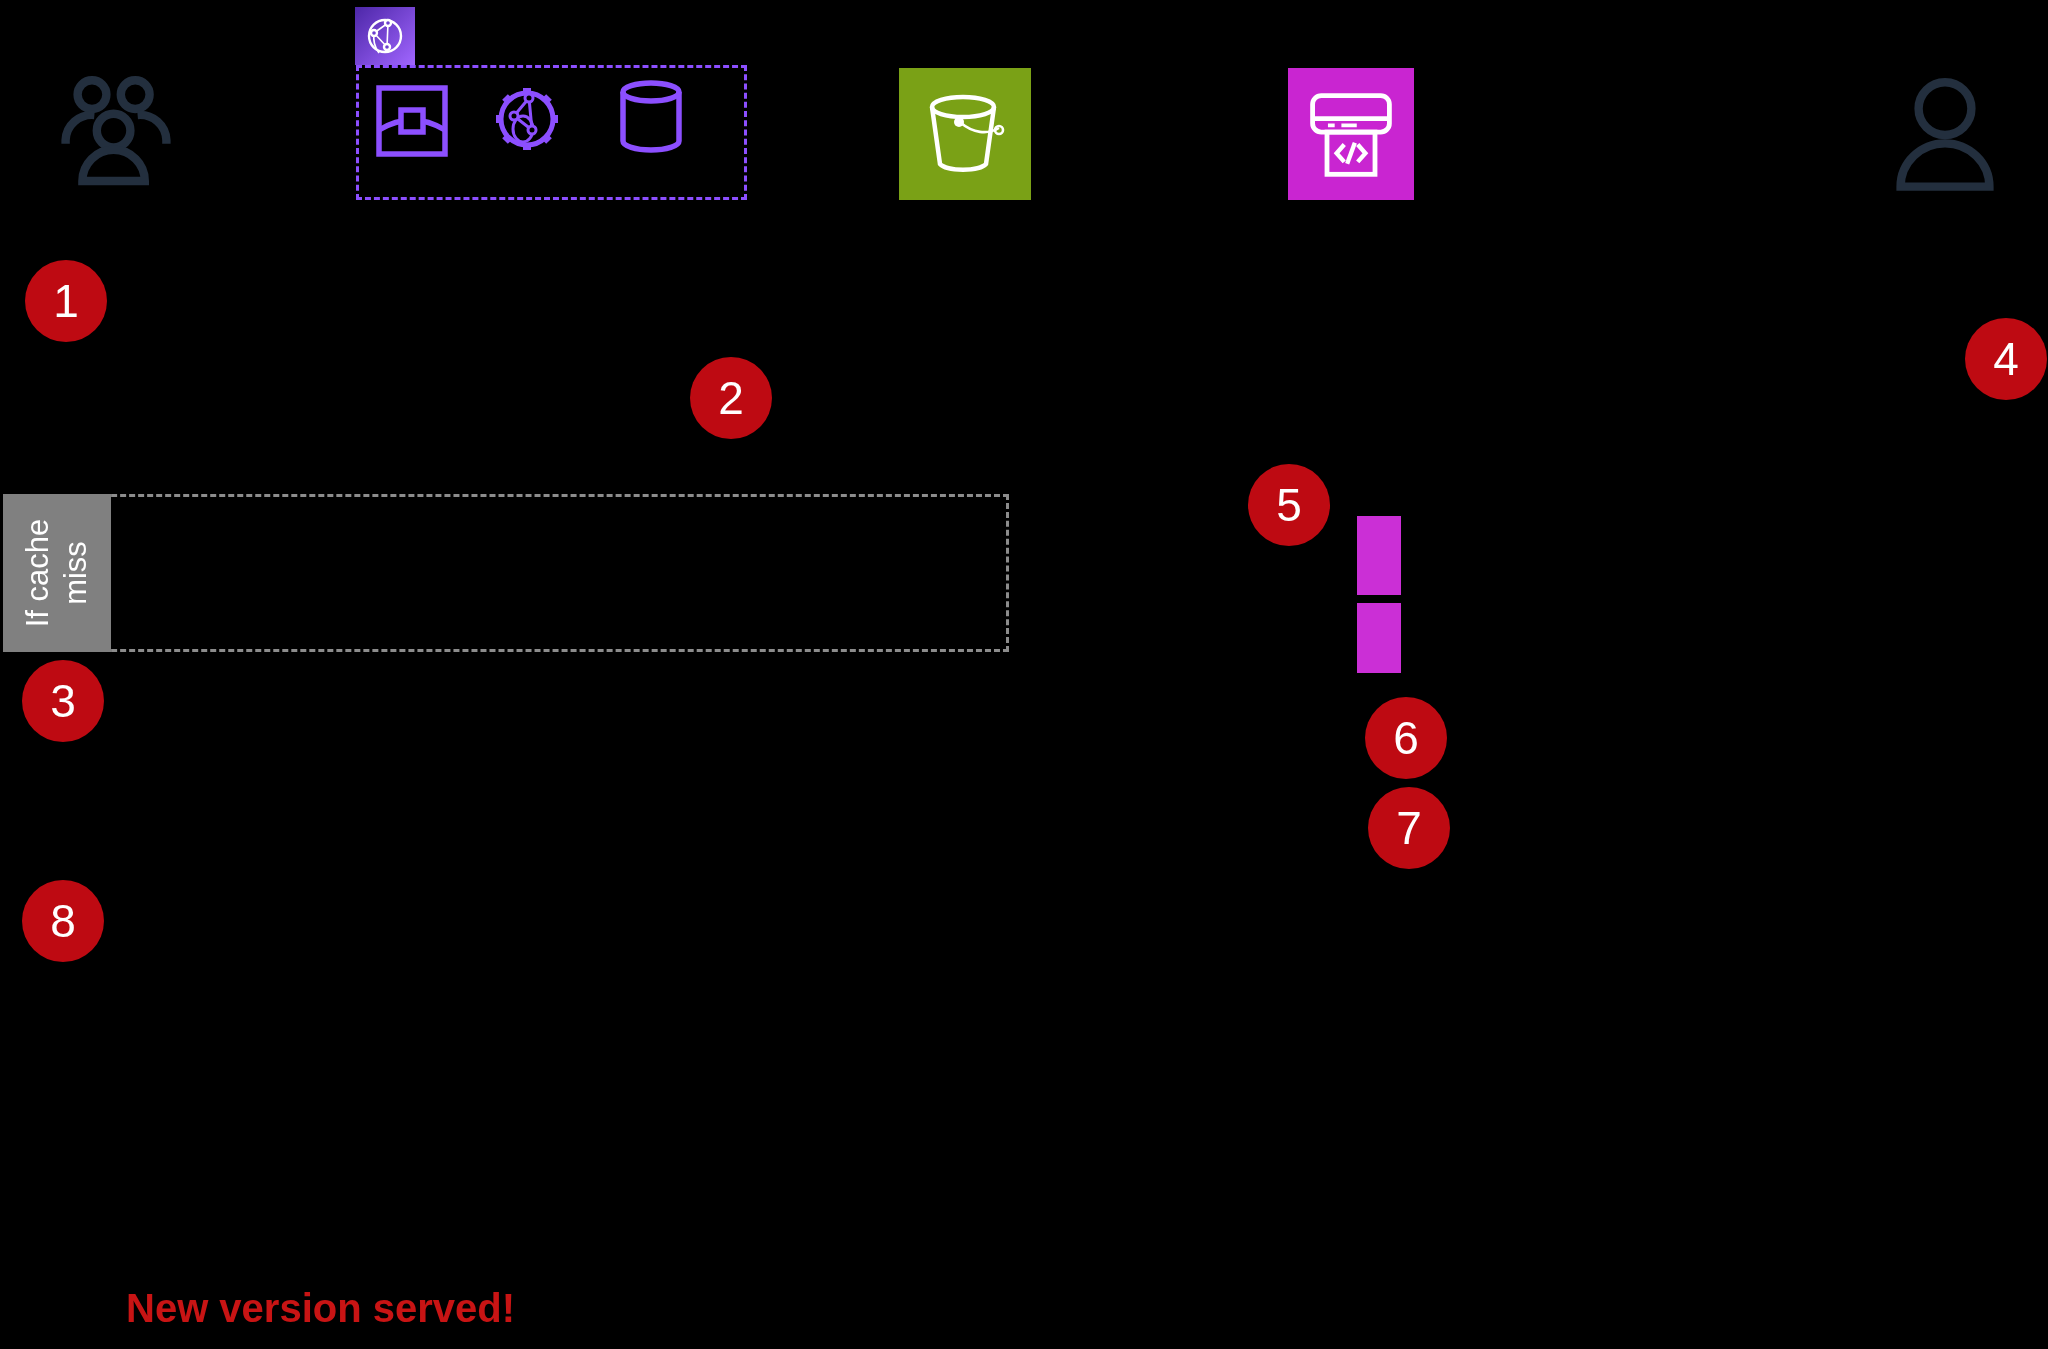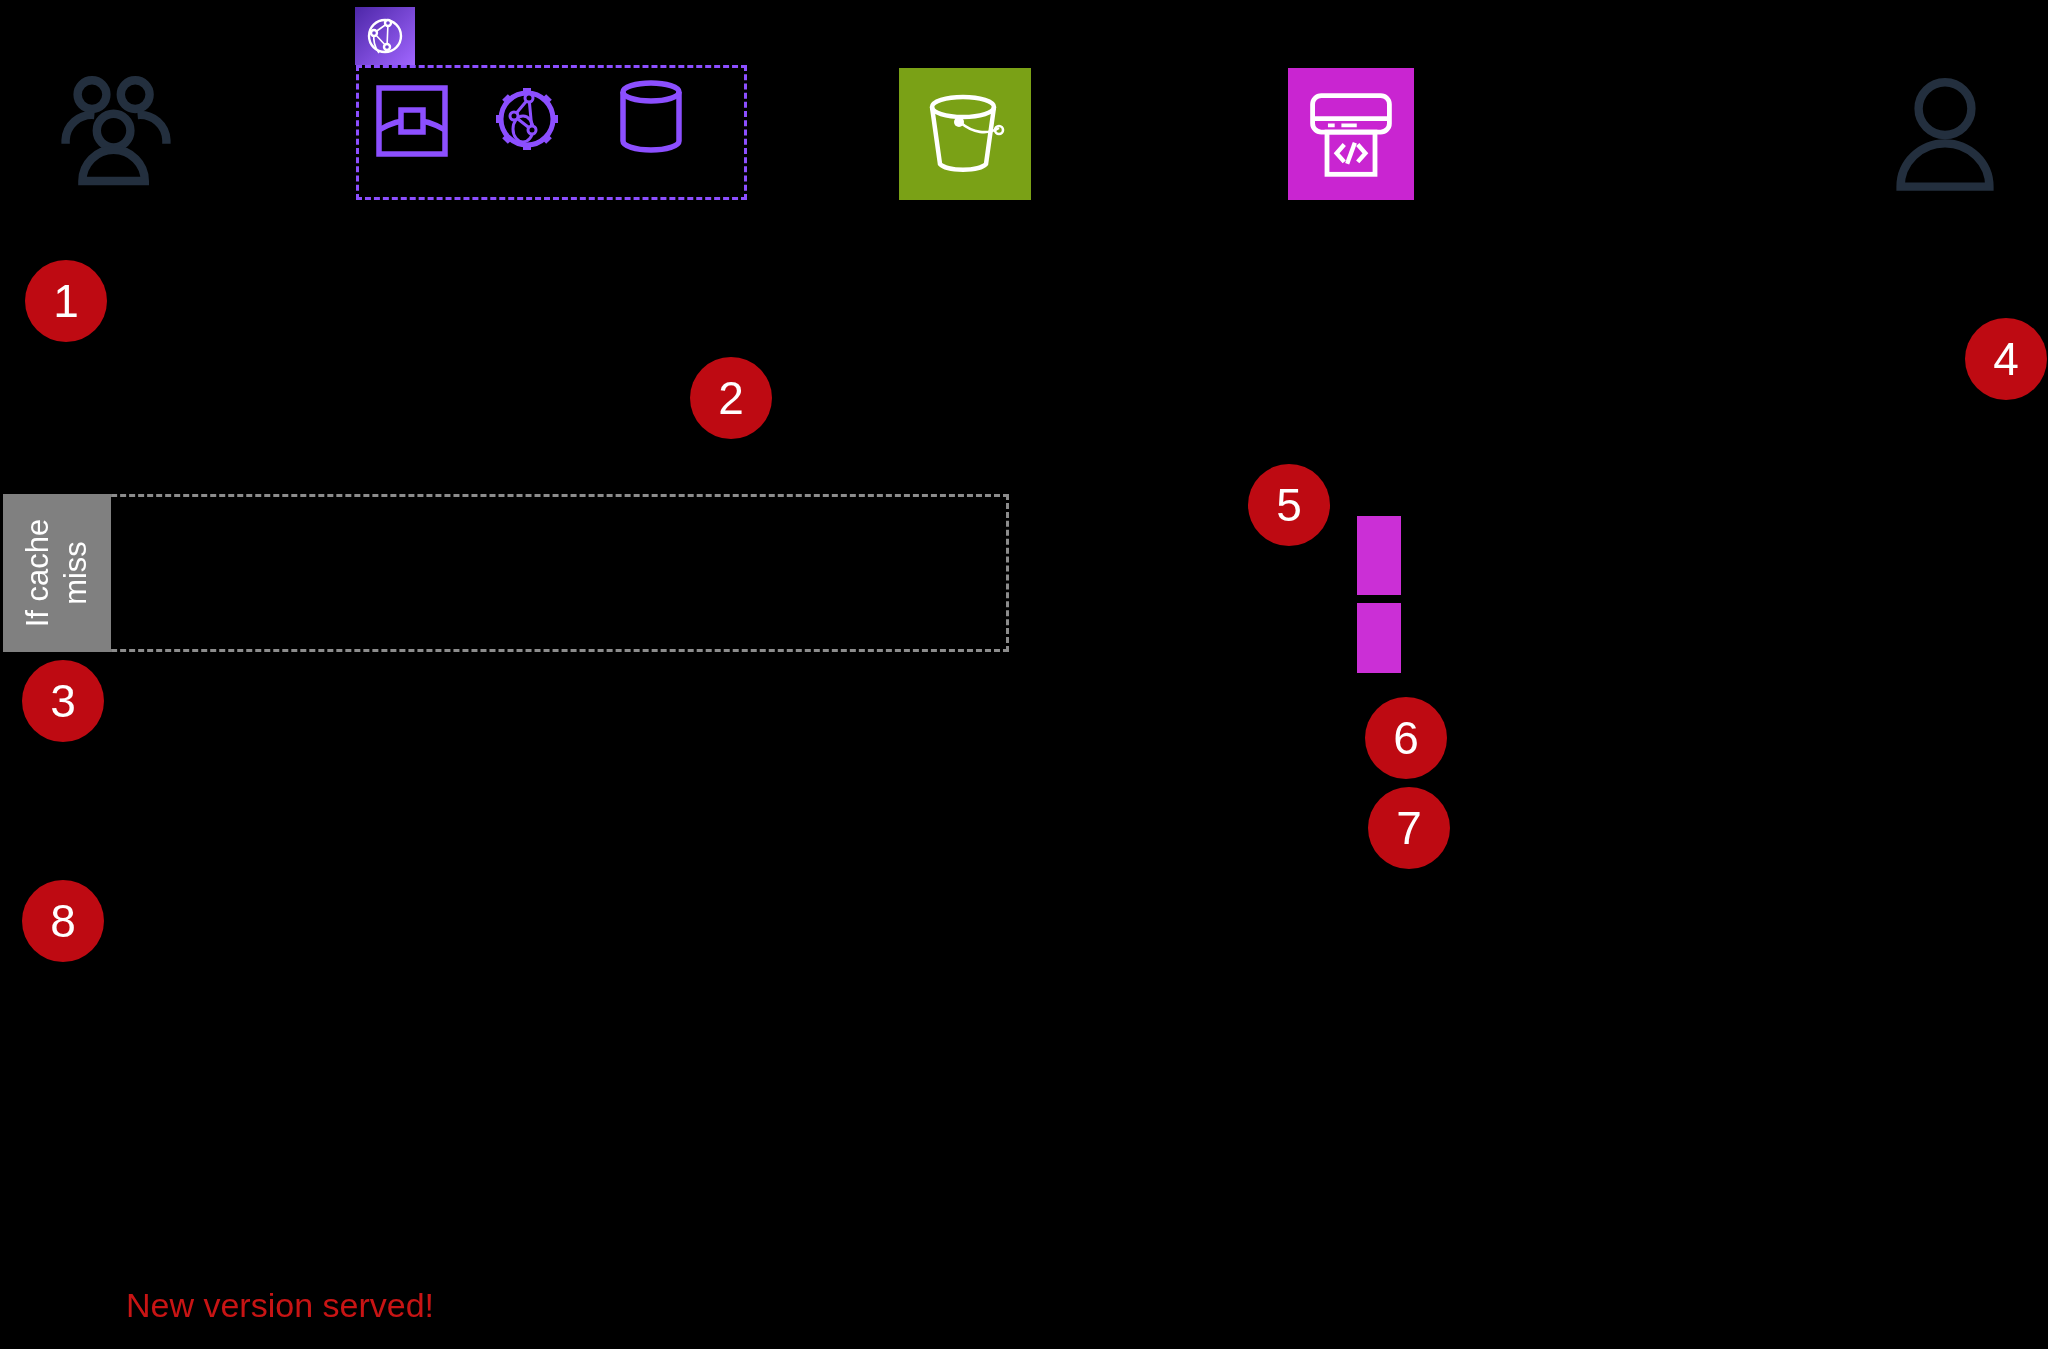--- a/index.html
+++ b/index.html
@@ -74,21 +74,21 @@
     display:flex;flex-direction:column;align-items:center;justify-content:center;
     color:#ffffff;font-size:31px;line-height:38px;text-align:center;
   }
   
   .bar{left:1357px;width:44px;background:var(--activation-magenta);}
   .bar-1{top:516px;height:79px;}
   .bar-2{top:603px;height:70px;}
   
   .note{
     left:126px;top:1286px;color:var(--note-red);
-    font-size:34px;font-weight:normal;white-space:nowrap;
+    font-size:40px;font-weight:bold;white-space:nowrap;
   }
   svg{display:block;}
 </style>
 </head>
 <body>
 
 <div class="canvas">
 
   <div class="abs users-icon">
     <svg width="120" height="118" viewBox="0 0 100 98" fill="none" stroke="#232F3E" stroke-width="7">

